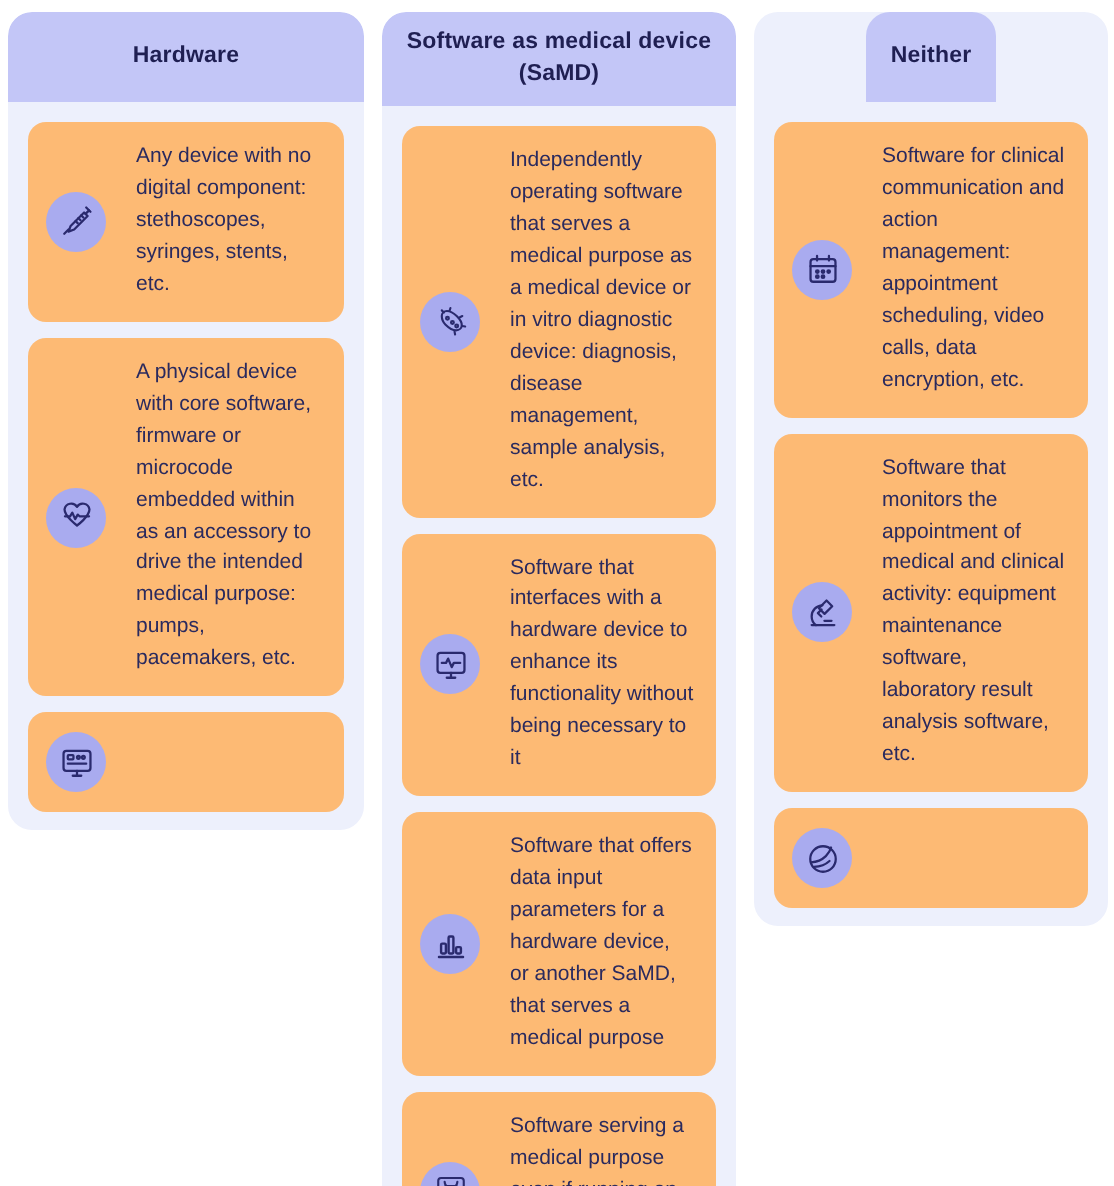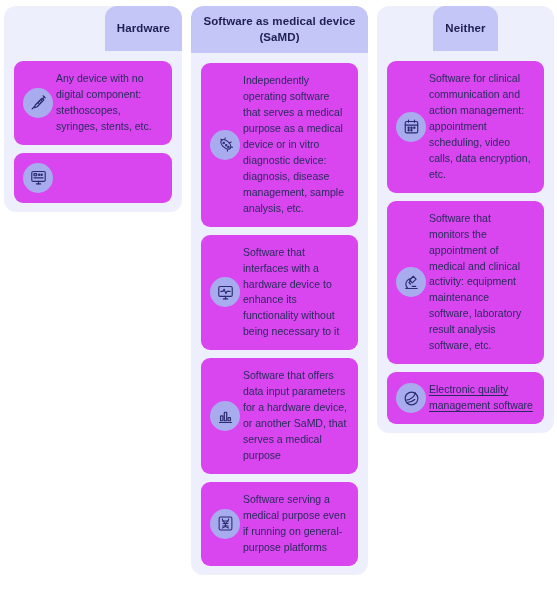--- a/index.html
+++ b/index.html
@@ -25,21 +25,21 @@
   }
   .column {
     background: #edf0fc;
     border-radius: 12px;
     overflow: hidden;
     display: flex;
     flex-direction: column;
     flex: 0 0 auto;
     padding-bottom: 9px;
   }
-  .col-0 { width: 178px; align-items: flex-end; }
+  .col-0 { width: 178px; }
   .col-1 { width: 177px; }
   .col-2 { width: 177px; align-items: center; }
 
   .col-header {
     background: #c3c6f7;
     border-radius: 12px 12px 0 0;
     min-height: 45px;
     display: flex;
     align-items: center;
     justify-content: center;
@@ -54,25 +54,25 @@
     line-height: 1.35;
     letter-spacing: 0.1px;
   }
   .cards {
     display: flex;
     flex-direction: column;
     gap: 8px;
     padding: 10px 10px 0 10px;
   }
   .card {
-    background: #d946ef;
+    background: #fdba74;
     border-radius: 9px;
     display: flex;
     align-items: center;
-    gap: 3px;
+    gap: 15px;
     padding: 10px 11px 10px 9px;
     box-sizing: border-box;
   }
   .card-icon {
     flex: 0 0 auto;
     width: 30px;
     height: 30px;
     border-radius: 50%;
     background: #a9abef;
     display: flex;
@@ -111,20 +111,29 @@
               <path d="M18.5 2.5l3 3"></path>
               <path d="M20.5 4.5l-2.5 2.5"></path>
               <path d="M17 6l-9.5 9.5-1.5 4 4-1.5L19.5 8.5z"></path>
               <path d="M15 8l1.5 1.5"></path>
               <path d="M13 10l1.5 1.5"></path>
               <path d="M11 12l1.5 1.5"></path>
               <path d="M6 18l-3 3"></path>
             </svg>
           </div>
           <div class="card-text">Any device with no digital component: stethoscopes, syringes, stents, etc.</div>
+        </div>
+        <div class="card">
+          <div class="card-icon">
+            <svg viewBox="0 0 24 24" fill="none" stroke="#2a2a6e" stroke-width="1.6" stroke-linecap="round" stroke-linejoin="round">
+              <path d="M20.8 6.6a4.8 4.8 0 0 0-8.8-1.8 4.8 4.8 0 0 0-8.8 1.8c0 5 8.8 11.4 8.8 11.4s8.8-6.4 8.8-11.4z"></path>
+              <path d="M3.5 11.5h3.6l1.6-2.6 2 4.6 1.8-3.2 1.3 1.2h6.7"></path>
+            </svg>
+          </div>
+          <div class="card-text">A physical device with core software, firmware or microcode embedded within as an accessory to drive the intended medical purpose: pumps, pacemakers, etc.</div>
         </div>
         <div class="card">
           <div class="card-icon">
             <svg viewBox="0 0 24 24" fill="none" stroke="#2a2a6e" stroke-width="1.6" stroke-linecap="round" stroke-linejoin="round">
               <rect x="2.5" y="3.5" width="19" height="14" rx="2"></rect>
               <path d="M9 21h6"></path>
               <path d="M12 17.5V21"></path>
               <rect x="5.5" y="6.5" width="4" height="3" rx="0.6"></rect>
               <circle cx="13" cy="8" r="1"></circle>
               <circle cx="16.5" cy="8" r="1"></circle>
@@ -226,17 +235,16 @@
           <div class="card-text">Software that monitors the appointment of medical and clinical activity: equipment maintenance software, laboratory result analysis software, etc.</div>
         </div>
         <div class="card">
           <div class="card-icon">
             <svg viewBox="0 0 24 24" fill="none" stroke="#2a2a6e" stroke-width="1.6" stroke-linecap="round" stroke-linejoin="round">
               <circle cx="12" cy="12" r="9"></circle>
               <path d="M3.6 14.4c3.6-0.2 7.5-1.6 10.4-4.4 2-2 3.2-4.2 3.7-6.1"></path>
               <path d="M5.6 17.6c3.6-0.2 8-1.4 11-4.2"></path>
             </svg>
           </div>
-          <div class="card-text link">Electronic quality management software</div>
         </div>
       </div>
     </div>
   </div>
 
 </body></html>

